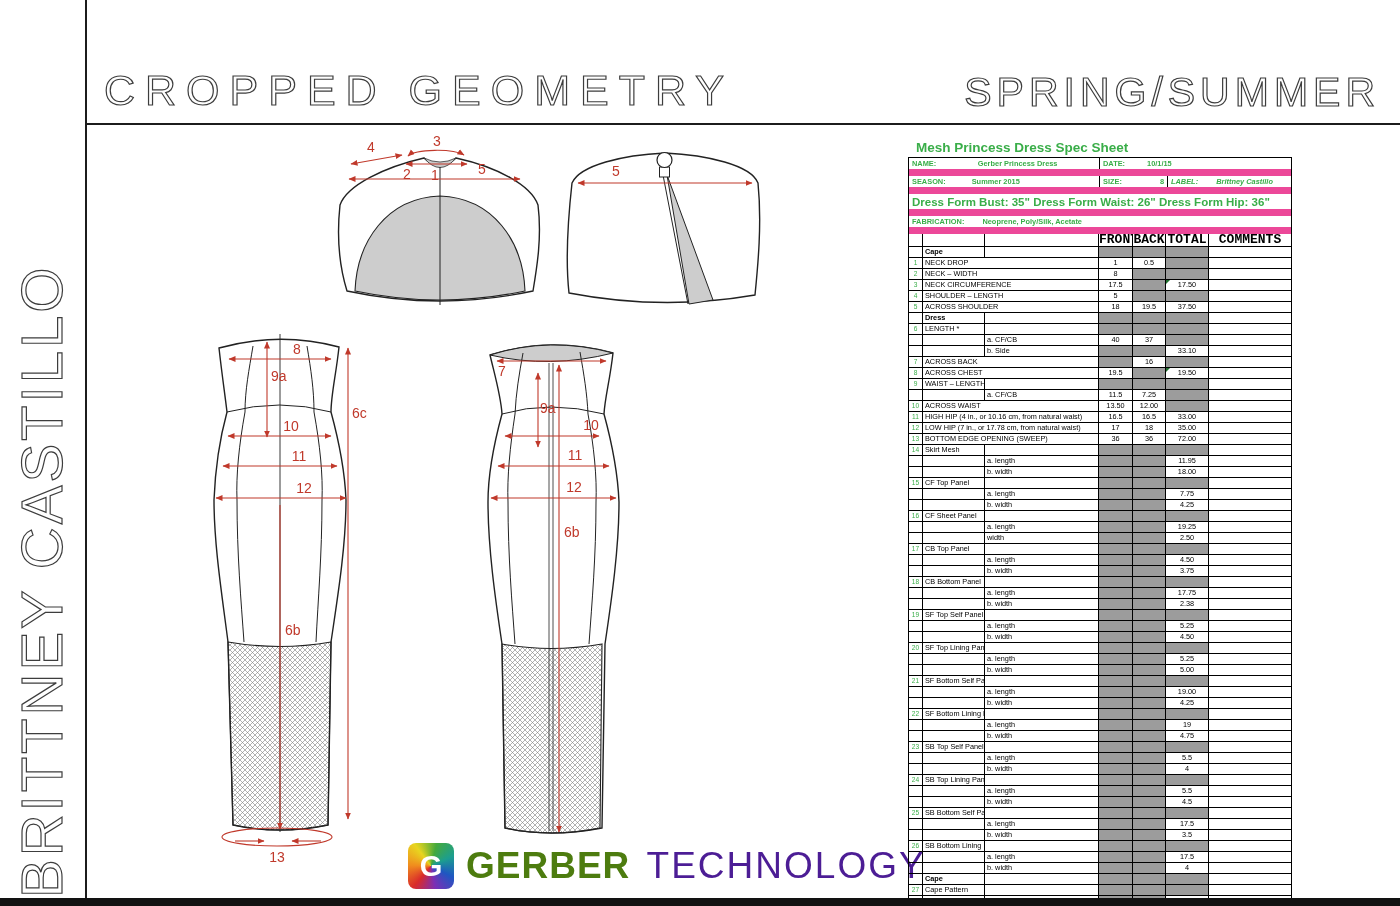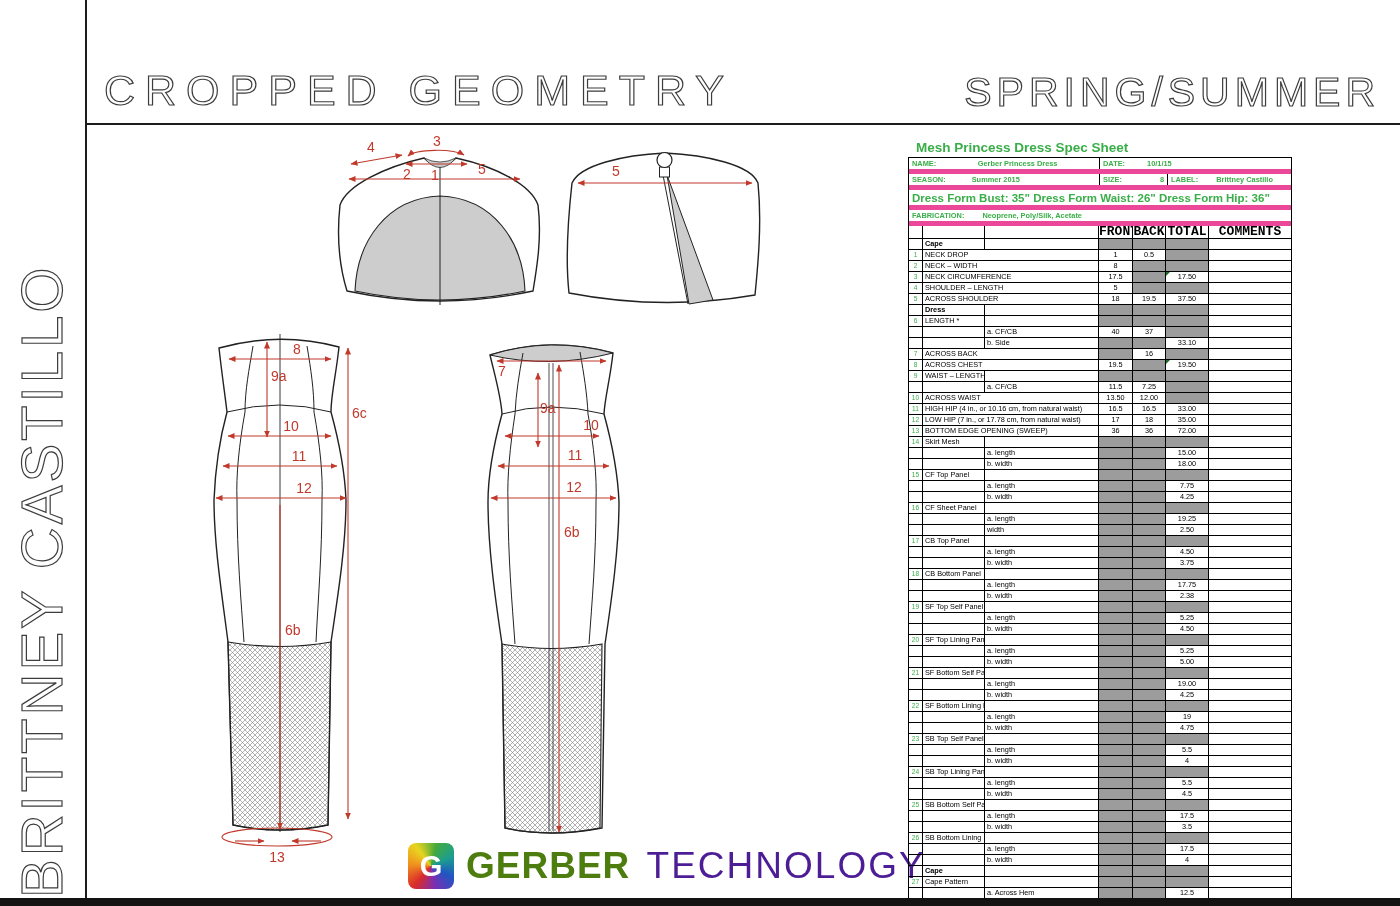--- a/index.html
+++ b/index.html
@@ -22,21 +22,21 @@
   #logo-mark{width:46px;height:46px;border-radius:8px;
      background:conic-gradient(from 220deg,#d92b2b,#f08c1e,#e8d51f,#45a93c,#1c9e8f,#1f56c2,#7b2fb5,#d92b2b);
      display:flex;align-items:center;justify-content:center;color:#fff;font-weight:bold;font-size:29px;}
   #logo-text{margin-left:12px;font-size:37px;white-space:nowrap;}
   #logo-text .b{font-weight:bold;color:#4d7c0f;letter-spacing:1px;margin-top:28px;}
   #logo-text .l{font-weight:normal;color:#4c1d95;letter-spacing:2px;margin-left:6px;}
   
   #spec{position:absolute;left:908px;top:140px;width:384px;color:#000;}
   #spec-title{color:#3aae49;font-weight:bold;font-size:13.5px;padding:0 0 2px 8px;}
   #spec-table{border:1px solid #000;border-top:1.2px solid #000;}
-  .irow{display:flex;border-bottom:5px solid #ec4899;color:#3aae49;font-weight:bold;font-size:7.4px;align-items:center;}
+  .irow{display:flex;border-bottom:7px solid #ec4899;color:#3aae49;font-weight:bold;font-size:7.4px;align-items:center;}
   .irow>div{border-right:1px solid #000;height:100%;display:flex;align-items:center;}
   .irow>div:last-child{border-right:none;}
   .ilabel{padding-left:3px;}
   .ival{justify-content:center;flex:1;}
   #row-dressform{font-size:11.5px;height:15px;padding-left:3px;}
   .h11{height:11px;}
   .trow{display:grid;grid-template-columns:14px 62px 114px 34px 33px 43px auto;height:10px;border-bottom:1px solid #000;font-size:7.3px;line-height:9px;}
   .trow>div{border-right:1px solid #000;overflow:hidden;white-space:nowrap;}
   .trow>div:last-child{border-right:none;}
   .colhead{height:12px;font-weight:bold;font-size:13px;line-height:11px;font-family:Liberation Mono, monospace;}
@@ -174,21 +174,21 @@
       </div>
       <div class="irow h11">
         <div style="width:190px;">
           <span class="ilabel">SEASON:</span>
           <span style="margin-left:26px;">Summer 2015</span>
         </div>
         <div style="width:67px;justify-content:space-between;">
           <span class="ilabel">SIZE:</span>
           <span style="padding-right:3px;">8</span>
         </div>
-        <div style="flex:1;">
+        <div style="flex:1;font-style:italic;">
           <span class="ilabel">LABEL:</span>
           <span style="flex:1;display:flex;justify-content:center;">Brittney Castillo</span>
         </div>
       </div>
       <div class="irow" id="row-dressform">Dress Form Bust: 35" Dress Form Waist: 26" Dress Form Hip: 36"</div>
       <div class="irow h11">
         <div style="flex:1;border-right:none;">
           <span class="ilabel">FABRICATION:</span>
           <span style="margin-left:18px;">Neoprene, Poly/Silk, Acetate</span>
         </div>
@@ -362,21 +362,21 @@
             <div class="ctr gray"></div>
             <div class="ctr gray"></div>
             <div></div>
           </div>
           <div class="trow">
             <div></div>
             <div></div>
             <div class="pl">a. length</div>
             <div class="ctr gray"></div>
             <div class="ctr gray"></div>
-            <div class="ctr">15.00</div>
+            <div class="ctr">11.95</div>
             <div></div>
           </div>
           <div class="trow">
             <div></div>
             <div></div>
             <div class="pl">b. width</div>
             <div class="ctr gray"></div>
             <div class="ctr gray"></div>
             <div class="ctr">18.00</div>
             <div></div>

